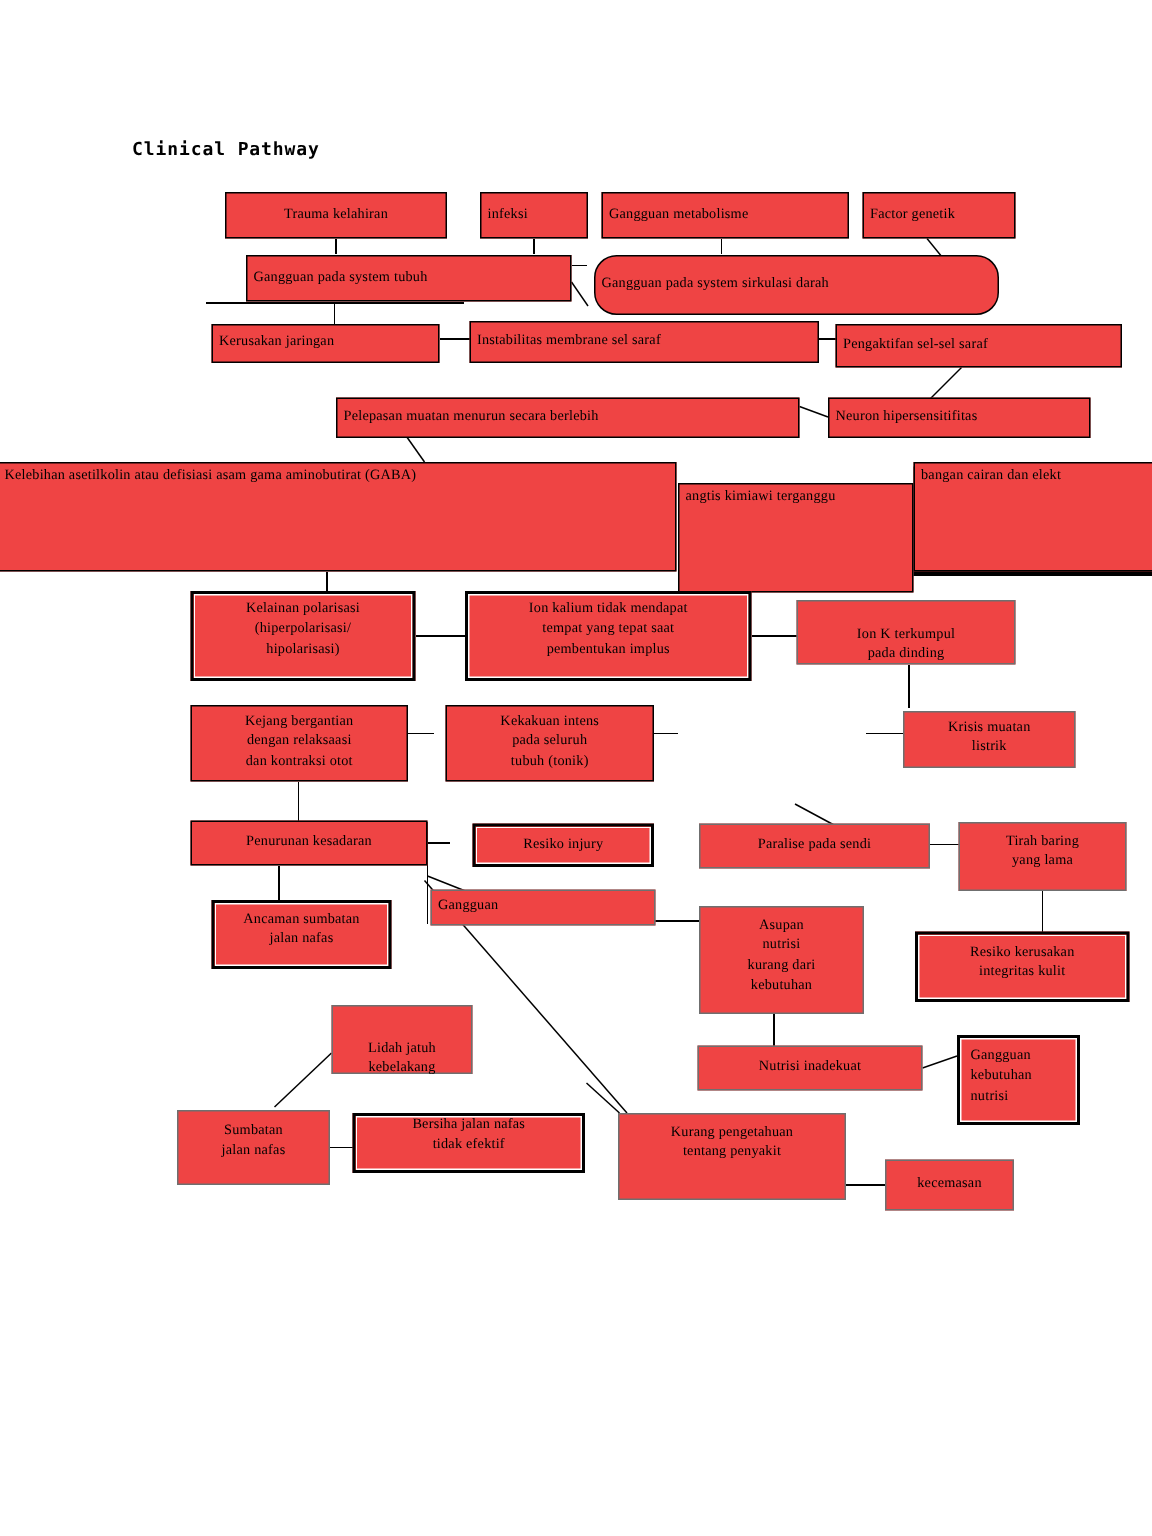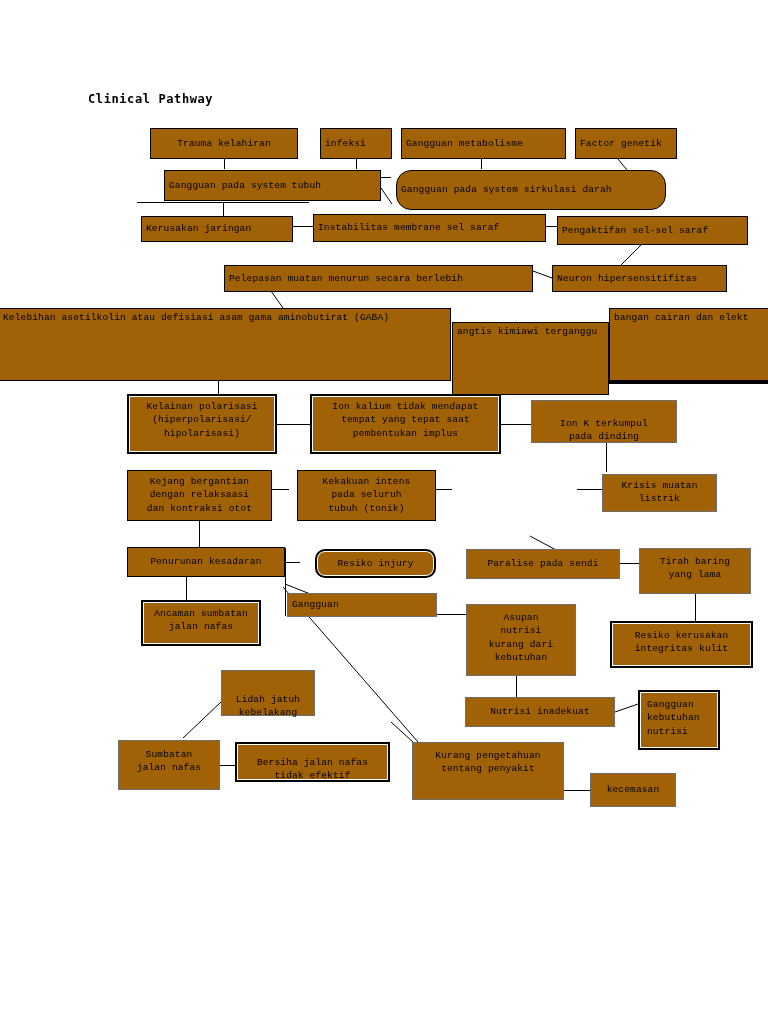--- a/index.html
+++ b/index.html
@@ -23,24 +23,24 @@
     font-family: "DejaVu Sans Mono", "Liberation Mono", monospace;
     font-size: 12px;
     font-weight: bold;
     letter-spacing: 0.6px;
     color: #000;
     white-space: nowrap;
   }
   .node {
     position: absolute;
     box-sizing: border-box;
-    background: #a16207;
+    background: #ef4444;
     border: 1px solid #000000;
     color: #000000;
-    font-family: Liberation Mono, monospace;
+    font-family: Liberation Serif, serif;
     font-size: 9.5px;
     line-height: 1.42;
     letter-spacing: 0.15px;
     display: flex;
     align-items: flex-start;
     justify-content: center;
     text-align: center;
     padding: 3px 4px 0 4px;
     white-space: pre-line;
     z-index: 5;
@@ -251,21 +251,21 @@
 
   <div class="node gray" style="left:602px; top:474px; width:115px; height:38px; padding-top:4px;">
     <span>Krisis muatan
 listrik</span>
   </div>
 
   <div class="node mid" style="left:127px; top:547px; width:158px; height:30px;">
     <span>Penurunan kesadaran</span>
   </div>
 
-  <div class="node mid thick" style="left:315px; top:549px; width:121px; height:29px;border-radius:10px;">
+  <div class="node mid thick" style="left:315px; top:549px; width:121px; height:29px;">
     <span>Resiko injury</span>
   </div>
 
   <div class="node mid gray" style="left:466px; top:549px; width:154px; height:30px;">
     <span>Paralise pada sendi</span>
   </div>
 
   <div class="node gray" style="left:639px; top:548px; width:112px; height:46px; padding-top:6px;">
     <span>Tirah baring
 yang lama</span>
@@ -305,21 +305,21 @@
     <span>Gangguan
 kebutuhan
 nutrisi</span>
   </div>
 
   <div class="node gray" style="left:118px; top:740px; width:102px; height:50px; padding-top:7px;">
     <span>Sumbatan
 jalan nafas</span>
   </div>
 
-  <div class="node thick" style="left:235px; top:742px; width:155px; height:40px; padding-top:12px;">
+  <div class="node thick" style="left:235px; top:742px; width:155px; height:40px; padding-top:0;">
     <span>Bersiha jalan nafas
 tidak efektif</span>
   </div>
 
   <div class="node gray" style="left:412px; top:742px; width:152px; height:58px; padding-top:6px;">
     <span>Kurang pengetahuan
 tentang penyakit</span>
   </div>
 
   <div class="node mid gray" style="left:590px; top:773px; width:86px; height:34px;">

